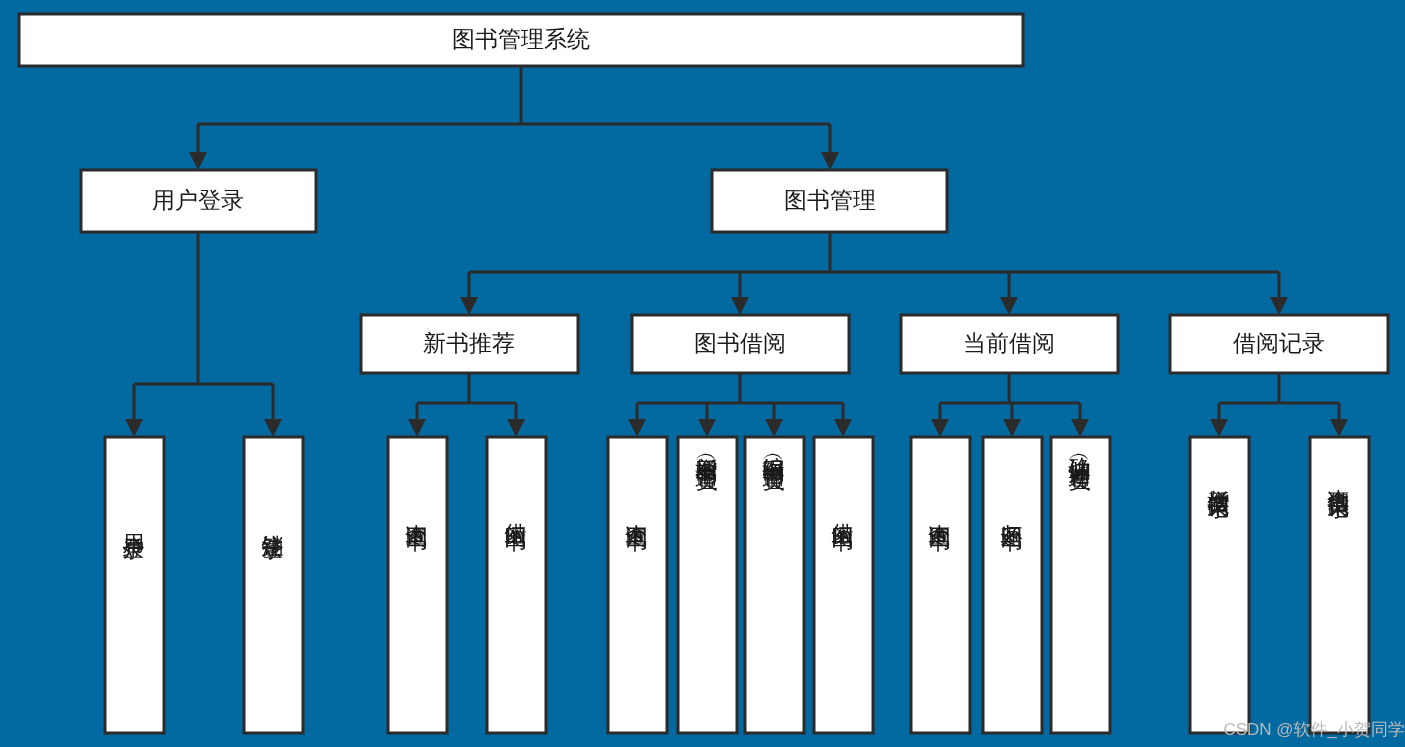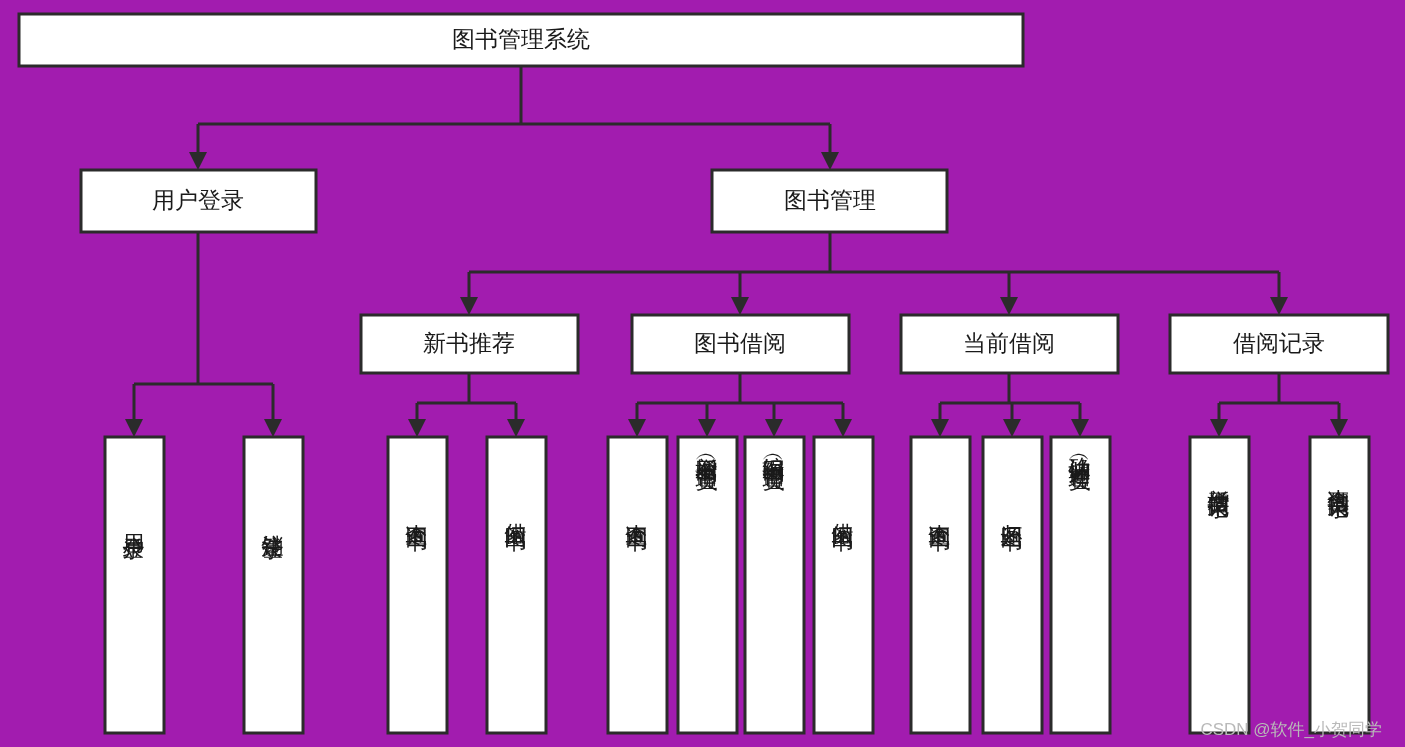--- a/index.html
+++ b/index.html
@@ -10,21 +10,21 @@
   body {
     width: 1405px;
     height: 747px;
     font-family: "Liberation Sans", "DejaVu Sans", sans-serif;
     overflow: hidden;
   }
   #diagram-root {
     position: relative;
     width: 1405px;
     height: 747px;
-    background: #a21caf;
+    background: #0369a1;
   }
   svg.diagram-canvas {
     position: absolute;
     top: 0;
     left: 0;
     width: 1405px;
     height: 747px;
     display: block;
   }
   .node-rect {
@@ -53,21 +53,21 @@
     font-family: "Liberation Sans", "DejaVu Sans", sans-serif;
     font-size: 22px;
     fill: #1a1a1a;
     writing-mode: vertical-rl;
     text-orientation: upright;
     text-anchor: middle;
     letter-spacing: 2px;
   }
   .watermark {
     position: absolute;
-    right: 23px;
+    right: 0;
     bottom: 6px;
     font-family: "Liberation Sans", "DejaVu Sans", sans-serif;
     font-size: 17px;
     color: #b9b9b9;
     white-space: nowrap;
     user-select: none;
   }
 </style>
 </head>
 <body>

